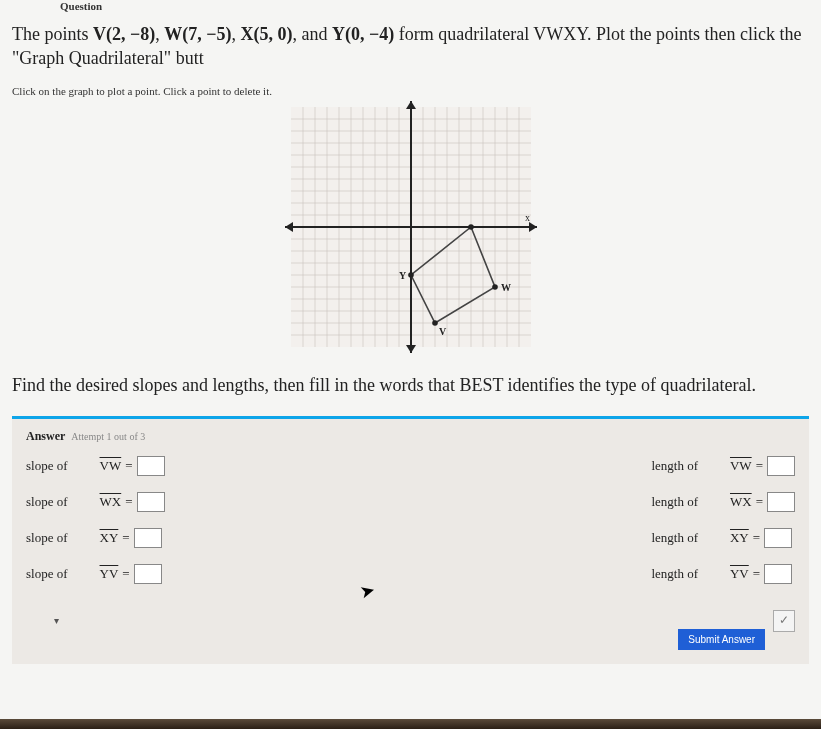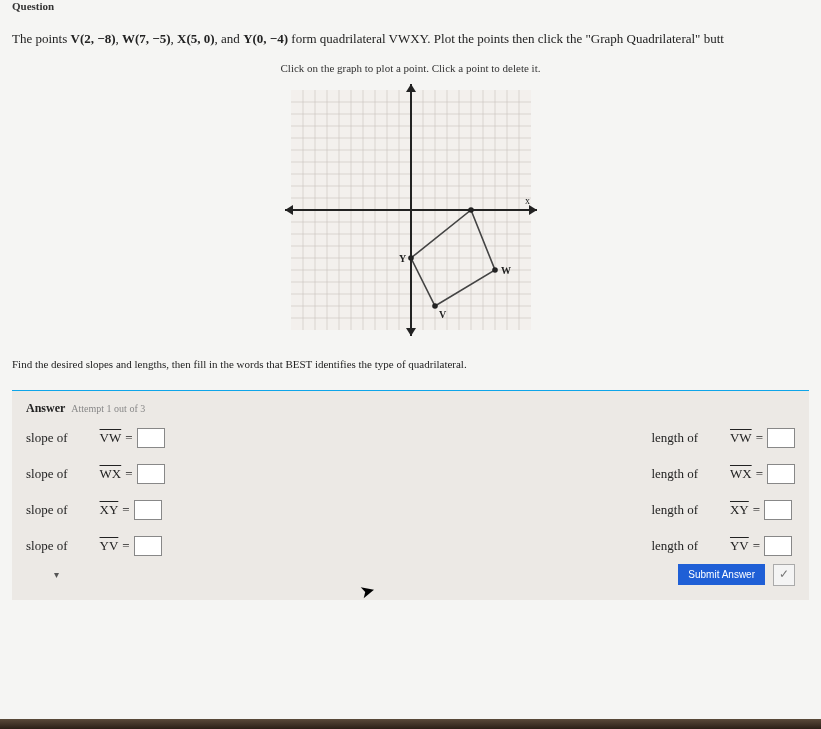--- a/index.html
+++ b/index.html
@@ -11,45 +11,44 @@
     overflow: hidden;
     position: relative;
     color: #222;
   }
   .page {
     background: #f5f5f3;
     width: 100%;
     min-height: 100%;
     padding: 0 12px 12px 12px;
   }
-  .q-label { font-size: 11px; color: #333; font-weight: bold; }
+  .q-label { font-size: 11px; color: #333; font-weight: bold; margin-left: 48px; }
   .prompt {
-    font-size: 13px;
-    margin: 18px 0 14px 0;
+    font-size: 18px;
+    margin: 10px 0 14px 0;
     line-height: 1.35;
   }
   .hint {
-    text-align: center;
+    text-align: left;
     font-size: 11px;
     color: #333;
-    margin-bottom: 6px;
   }
   .graph-wrap {
     display: flex;
     justify-content: center;
   }
   svg.grid { display: block; }
   .instr2 {
-    font-size: 11px;
+    font-size: 18px;
     margin: 18px 0 20px 0;
   }
   .answer-block {
     background: #ece9e5;
     padding: 10px 14px 14px 14px;
-    border-top: 1px solid #0ea5e9;
+    border-top: 3px solid #0ea5e9;
   }
   .ans-head {
     font-size: 12px;
     margin-bottom: 12px;
   }
   .ans-head .att {
     color: #888;
     font-size: 10px;
   }
   .cols {
@@ -81,20 +80,21 @@
   }
   .spacer { flex: 1; }
   .submit {
     background: #1f5fd6;
     color: #fff;
     border: none;
     font-size: 10px;
     padding: 5px 10px;
     cursor: pointer;
     font-family: Arial, sans-serif;
+    margin-top: 37px;
   }
   .check {
     width: 22px; height: 22px;
     border: 1px solid #aaa;
     background: #f4f4f4;
     display: inline-flex;
     align-items: center; justify-content: center;
     font-size: 12px; color: #777;
   }
   .cursor {

